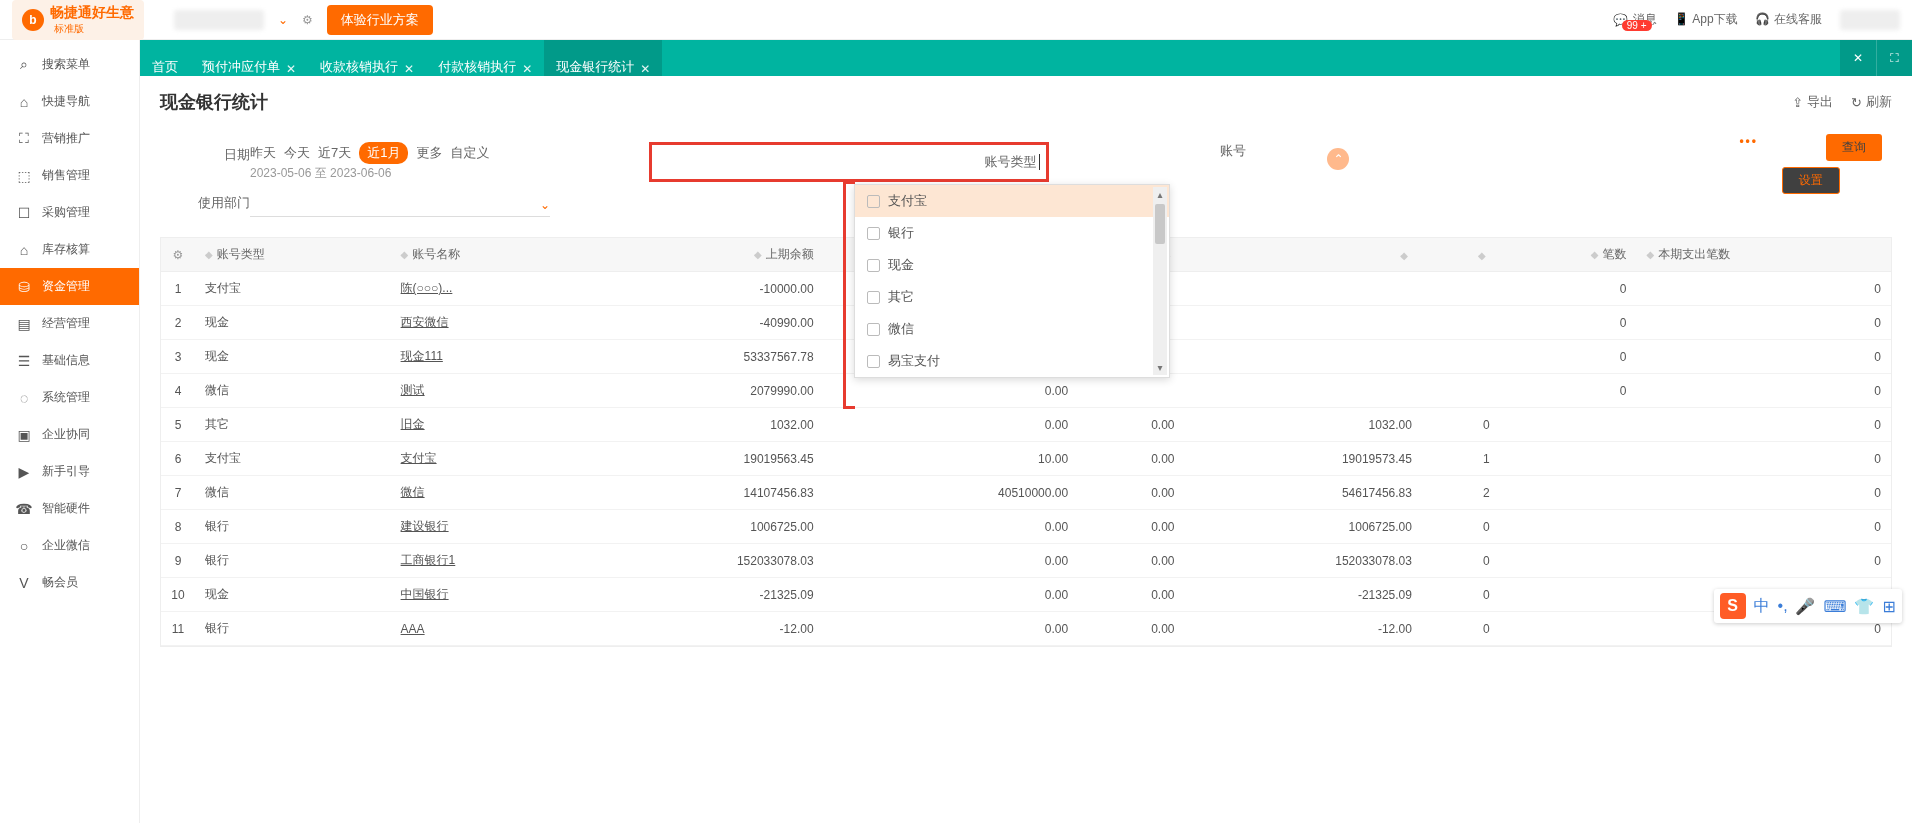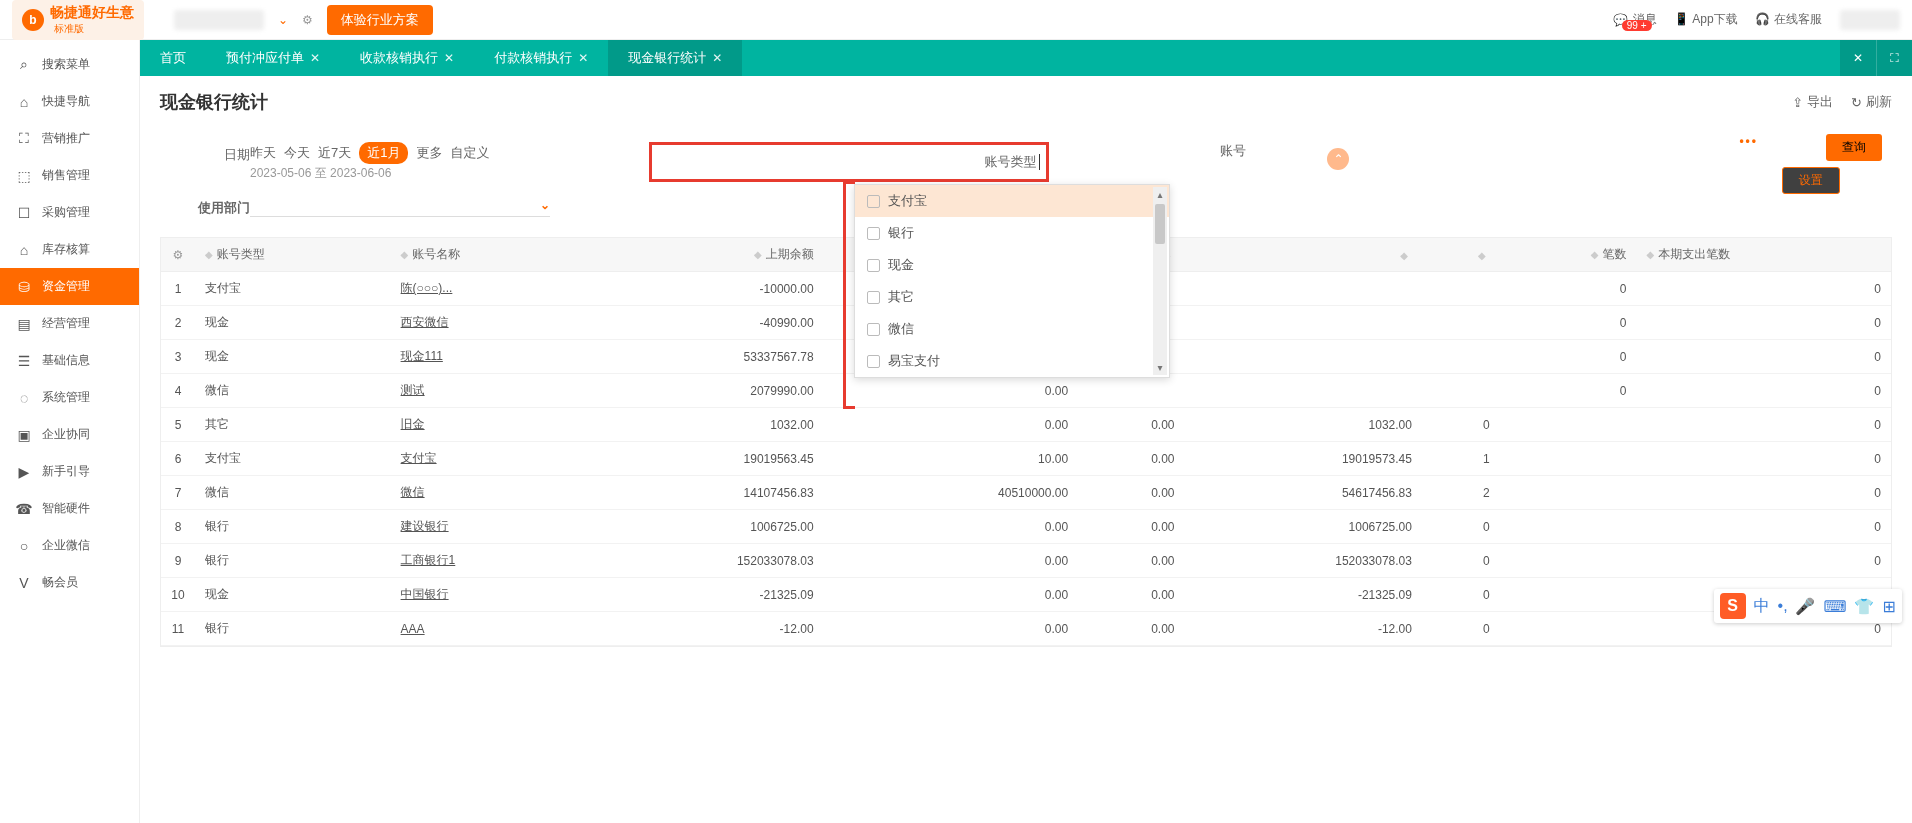--- a/index.html
+++ b/index.html
@@ -27,21 +27,21 @@
 .sidebar { width: 140px; border-right: 1px solid #eee; padding-top: 6px; }
 .side-item { display: flex; align-items: center; gap: 10px; padding: 10px 16px; color: #555; cursor:pointer; }
 .side-item.active { background: #ff6a00; color: #fff; }
 .side-icon { width: 16px; height: 16px; display:inline-flex; align-items:center; justify-content:center; font-size:14px;}
 
 
 .main { flex: 1; display: flex; flex-direction: column; min-width: 0; }
 
 
 .tabs { background: #00b4a0; display: flex; align-items: stretch; height: 36px; color: #fff; }
-.tab { padding: 0 20px; display: flex; align-items: center; gap: 6px; font-size: 13px; cursor:pointer; }
+.tab { padding: 0 12px; display: flex; align-items: flex-end; gap: 6px; font-size: 13px; cursor:pointer; }
 .tab.active { background: #019a89; }
 .tab .close { font-size: 12px; opacity:.9; }
 .tabs-right { margin-left: auto; display: flex; align-items: center; }
 .tabs-right .tab-btn { width: 36px; height: 36px; display:flex; align-items:center; justify-content:center; background:#019a89; cursor:pointer; }
 .tabs-right .tab-btn + .tab-btn { border-left: 1px solid rgba(255,255,255,.2); }
 
 
 .page-head { display: flex; align-items: center; padding: 14px 20px; }
 .page-title { font-size: 18px; font-weight: 600; color: #333; }
 .page-actions { margin-left: auto; display: flex; gap: 18px; color:#666; font-size:13px; }
@@ -55,24 +55,24 @@
 .date-tokens .token { cursor:pointer; }
 .date-tokens .token.active { background:#ff6a00; color:#fff; padding:2px 8px; border-radius:10px; }
 .date-range { color:#999; font-size:12px; margin-top:1px; }
 .acct-type-wrap { margin-left: 160px; position: relative; width: 400px; }
 .acct-type-field { border:3px solid #e73b2f; padding: 4px 10px; height:40px; display:flex; align-items:center; justify-content:flex-end; color:#666; font-size:13px; position:relative;}
 .acct-type-field::after { content:""; position:absolute; right:6px; top:50%; width:1px; height:16px; background:#333; transform:translateY(-50%);}
 .collapse-circle { position:absolute; right:-300px; top:6px; width:22px; height:22px; border-radius:50%; background:#ffb98c; display:flex; align-items:center; justify-content:center; color:#fff; cursor:pointer;}
 .acct-label { position:absolute; left: 1060px; top: 14px; color:#666; font-size:13px;}
 .right-btns { position:absolute; right: 10px; top: 6px; display:flex; flex-direction:column; gap:6px; align-items:center;}
 .right-btns .dots { color:#ff6a00; letter-spacing:2px; font-weight:bold; align-self:flex-start; margin-right: 58px;}
-.btn-primary { background:#ff6a00; color:#000000; border:none; padding:5px 16px; border-radius:3px; cursor:pointer; font-size:12px;}
+.btn-primary { background:#ff6a00; color:#404040; border:none; padding:5px 16px; border-radius:3px; cursor:pointer; font-size:12px;}
 .btn-outline { background:#404040; color:#ff6a00; border:1px solid #ff6a00; padding:4px 16px; border-radius:3px; cursor:pointer; font-size:12px;}
 
-.dept-row{ display:flex; align-items:flex-end; padding:6px 0;font-weight:bold;}
+.dept-row{ display:flex; align-items:flex-start; padding:6px 0;}
 .dept-row .filter-label{ padding-top:0;}
 .dept-select { width:300px; border:none; border-bottom:1px solid #ddd; padding:4px 0; color:#999; display:flex; justify-content:flex-end;}
 .dept-select .chev{ color:#ff6a00;}
 
 
 .dropdown-panel { position:absolute; left:694px; top:56px; width:316px; background:#fff; border:1px solid #ddd; box-shadow:0 2px 8px rgba(0,0,0,.15); z-index:10; }
 .dropdown-left-border { position:absolute; left:-12px; top:-4px; width:12px; height: 228px; border:3px solid #e73b2f; border-right:none;}
 .dd-item { padding: 7px 12px; display:flex; align-items:center; gap:8px; font-size:13px; color:#555; cursor:pointer;}
 .dd-item:first-child { background:#fde6d3; }
 .dd-check { width:13px; height:13px; border:1px solid #bbb; border-radius:2px; flex-shrink:0;}

